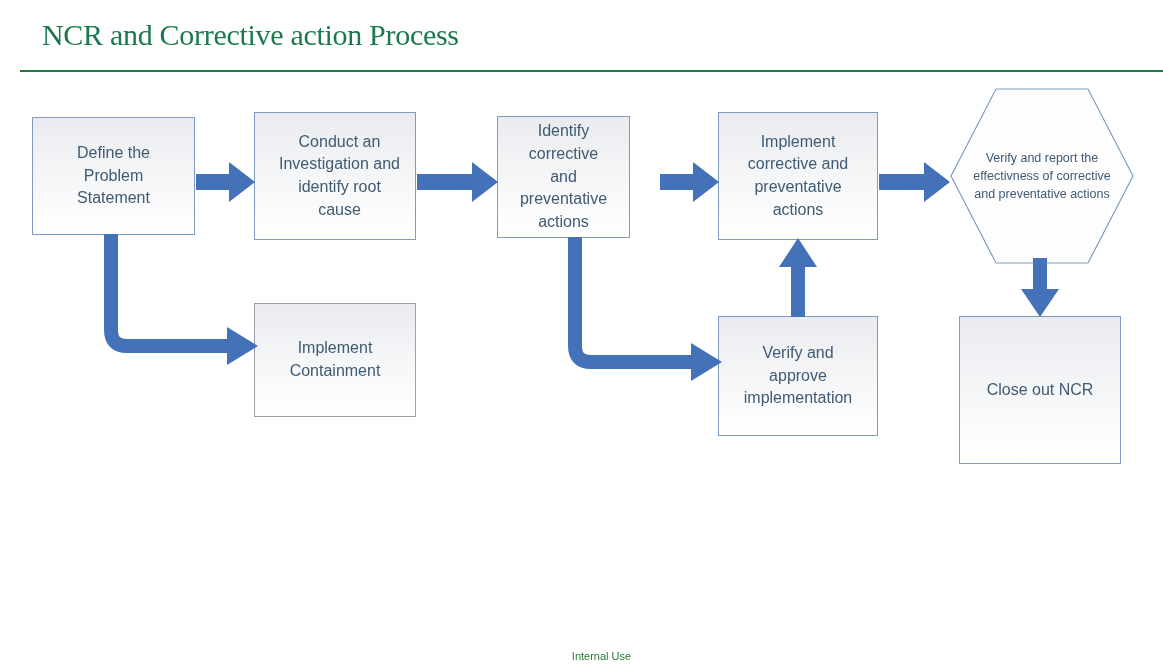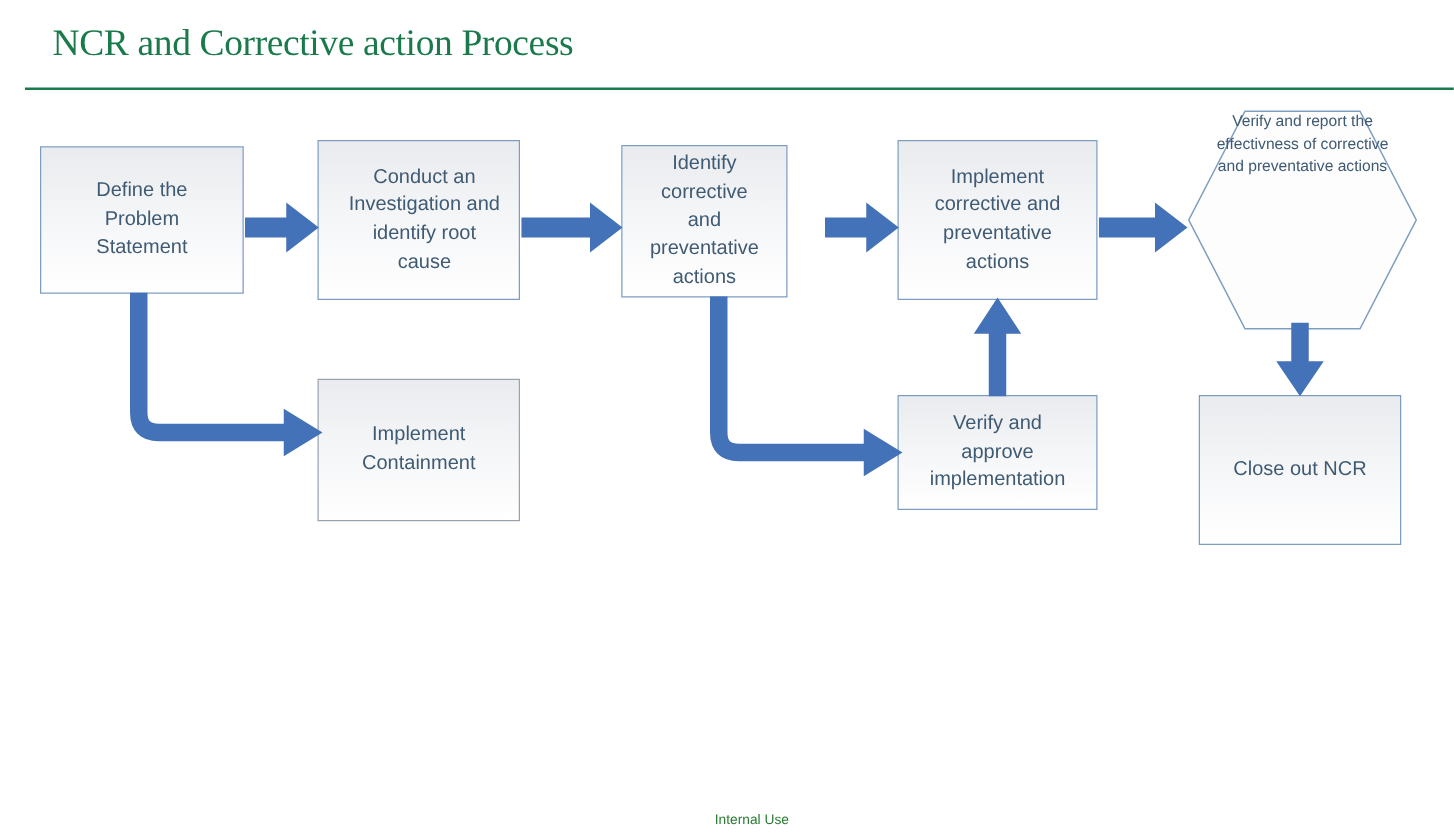--- a/index.html
+++ b/index.html
@@ -39,21 +39,21 @@
     text-align:center;
     color:#3f5a73;
     font-size:16px;line-height:1.42;
     padding:4px 8px;
   }
   .node.gray-border{border:1px solid #9aa3ac;}
   .node .label{display:block;}
   
   .hex{
     position:absolute;
-    display:flex;justify-content:center;
+    display:flex;align-items:center;justify-content:center;
     text-align:center;
     color:#3f5a73;font-size:12.5px;line-height:1.45;
   }
   .hex svg{position:absolute;left:0;top:0;}
   .hex .label{position:relative;z-index:2;width:150px;}
   
   .arrow{position:absolute;}
   .arrow svg{display:block;}
   
   .footer{
@@ -90,25 +90,25 @@
   <svg width="184" height="176" viewBox="0 0 184 176">
     <polygon points="46,1 138,1 183,88 138,175 46,175 1,88" fill="#fdfdfe" stroke="#7d9dc0" stroke-width="1.2"></polygon>
   </svg>
   <span class="label">Verify and report the<br>effectivness of corrective<br>and preventative actions</span>
 </div>
 
 <div class="node gray-border" style="left:254px;top:303px;width:162px;height:114px;">
   <span class="label">Implement<br>Containment</span>
 </div>
 
-<div class="node" style="left:718px;top:316px;width:160px;height:92px;">
+<div class="node" style="left:718px;top:316px;width:160px;height:120px;">
   <span class="label">Verify and<br>approve<br>implementation</span>
 </div>
 
-<div class="node" style="left:959px;top:316px;width:162px;height:120px;">
+<div class="node" style="left:959px;top:316px;width:162px;height:148px;">
   <span class="label">Close out NCR</span>
 </div>
 
 <div class="arrow" style="left:196px;top:160px;">
   <svg width="60" height="44" viewBox="0 0 60 44">
     <polygon points="0,14 33,14 33,2 59,22 33,42 33,30 0,30" fill="#4472b8"></polygon>
   </svg>
 </div>
 
 <div class="arrow" style="left:417px;top:160px;">

